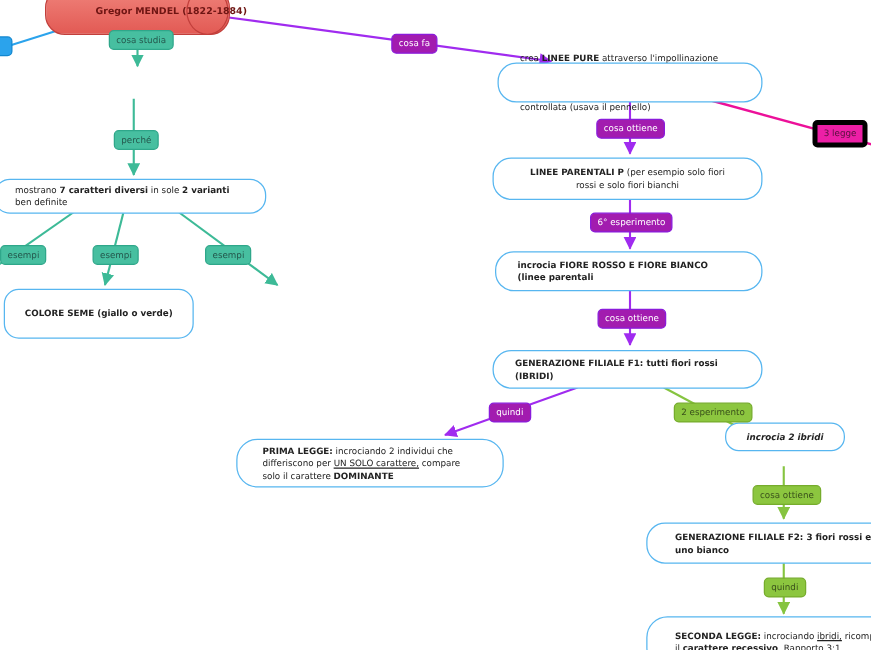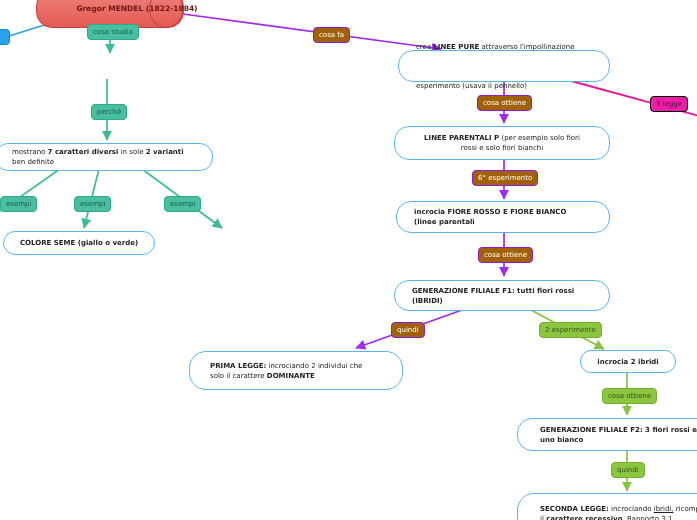--- a/index.html
+++ b/index.html
@@ -9,23 +9,23 @@
   .node{position:absolute;background:#fff;border:1.5px solid #57B6F0;box-sizing:border-box;
         color:#222;font-size:7px;line-height:10px;z-index:2;display:flex;flex-direction:column;
         justify-content:center;}
   .node.center{text-align:center;align-items:center;}
   .node .line{width:100%;}
   .b{font-weight:bold;}
   .u{text-decoration:underline;}
   .lbl{position:absolute;font-size:7px;line-height:8px;padding:3px 5px;border-radius:4px;
        z-index:3;white-space:nowrap;box-sizing:border-box;}
   .lbl.teal{background:#47BFA0;border:1px solid #2FA78A;color:#24584D;}
-  .lbl.purple{background:#a16207;border:1px solid #8A1BDB;color:#ffffff;}
+  .lbl.purple{background:#a21caf;border:1px solid #8A1BDB;color:#ffffff;}
   .lbl.green{background:#8CC63F;border:1px solid #76AC2C;color:#3A511B;}
-  .lbl.magenta{background:#EC1FA6;border:1px solid #000000;color:#55113C;}
+  .lbl.magenta{background:#EC1FA6;border:4px solid #000000;color:#55113C;}
   .lbl.blue{background:#2BA3EC;border:1px solid #1287CF;color:#12395C;}
   .mendel{background:linear-gradient(180deg,#F0837B,#E25A54);border:1.5px solid #C23F3B;
           border-radius:16px;color:#6E1513;font-weight:bold;font-size:7.5px;}
   .mendel .cap{position:absolute;left:112px;top:-1.5px;width:34px;height:38px;
                border-radius:50%;background:linear-gradient(180deg,#F0837B,#E25A54);
                border:1.5px solid #C23F3B;box-sizing:border-box;z-index:1;}
   .mendel .ttl{position:relative;z-index:2;text-align:center;width:100%;margin-left:27px;}
 </style>
 </head>
 <body>
@@ -65,51 +65,52 @@
     <span class="cap"></span>
     <span class="ttl">Gregor MENDEL (1822-1884)</span>
   </div>
 
 
   <div class="node" style="left:-5px;top:143px;width:218px;height:28px;border-radius:13px;padding-left:16px;padding-right:6px;">
     <div class="line"><span>mostrano </span><span class="b">7 caratteri diversi</span><span> in sole </span><span class="b">2 varianti</span></div>
     <div class="line"><span>ben definite</span></div>
   </div>
 
-  <div class="node center b" style="left:3px;top:231px;width:152px;height:24px;border-radius:12px;">
+  <div class="node center b" style="left:3px;top:231px;width:152px;height:40px;border-radius:12px;">
     <div class="line"><span>COLORE SEME (giallo o verde)</span></div>
   </div>
 
 
   <div class="node" style="left:398px;top:50px;width:212px;height:32px;border-radius:15px;padding-left:17px;padding-right:6px;gap:29px;">
     <div class="line"><span>crea </span><span class="b">LINEE PURE</span><span> attraverso l'impollinazione</span></div>
-    <div class="line"><span>esperimento (usava il pennello)</span></div>
+    <div class="line"><span>controllata (usava il pennello)</span></div>
   </div>
 
   <div class="node center" style="left:394px;top:126px;width:216px;height:32px;border-radius:15px;padding:16px 8px;">
     <div class="line"><span class="b">LINEE PARENTALI P</span><span> (per esempio solo fiori</span></div>
     <div class="line"><span>rossi e solo fiori bianchi</span></div>
   </div>
 
   <div class="node b" style="left:396px;top:201px;width:214px;height:32px;border-radius:15px;padding-left:17px;padding-right:6px;">
     <div class="line"><span>incrocia FIORE ROSSO E FIORE BIANCO</span></div>
     <div class="line"><span>(linee parentali</span></div>
   </div>
 
   <div class="node b" style="left:394px;top:280px;width:216px;height:31px;border-radius:15px;padding-left:17px;padding-right:6px;">
     <div class="line"><span>GENERAZIONE FILIALE F1: tutti fiori rossi</span></div>
     <div class="line"><span>(IBRIDI)</span></div>
   </div>
 
   <div class="node" style="left:189px;top:351px;width:214px;height:39px;border-radius:17px;padding-left:20px;padding-right:6px;">
     <div class="line"><span class="b">PRIMA LEGGE:</span><span> incrociando 2 individui che</span></div>
+    <div class="line"><span>differiscono per </span><span class="u">UN SOLO carattere,</span><span> compare</span></div>
     <div class="line"><span>solo il carattere </span><span class="b">DOMINANTE</span></div>
   </div>
 
-  <div class="node center b" style="left:580px;top:350px;width:96px;height:23px;border-radius:11px;">
+  <div class="node center b" style="left:580px;top:338px;width:96px;height:23px;border-radius:11px;font-style:italic;">
     <div class="line"><span>incrocia 2 ibridi</span></div>
   </div>
 
   <div class="node b" style="left:517px;top:418px;width:262px;height:33px;border-radius:15px;padding-left:22px;">
     <div class="line"><span>GENERAZIONE FILIALE F2: 3 fiori rossi e</span></div>
     <div class="line"><span>uno bianco</span></div>
   </div>
 
   <div class="node" style="left:517px;top:493px;width:262px;height:42px;border-radius:17px;padding-left:22px;">
     <div class="line"><span class="b">SECONDA LEGGE:</span><span> incrociando </span><span class="u">ibridi,</span><span> ricompare</span></div>

